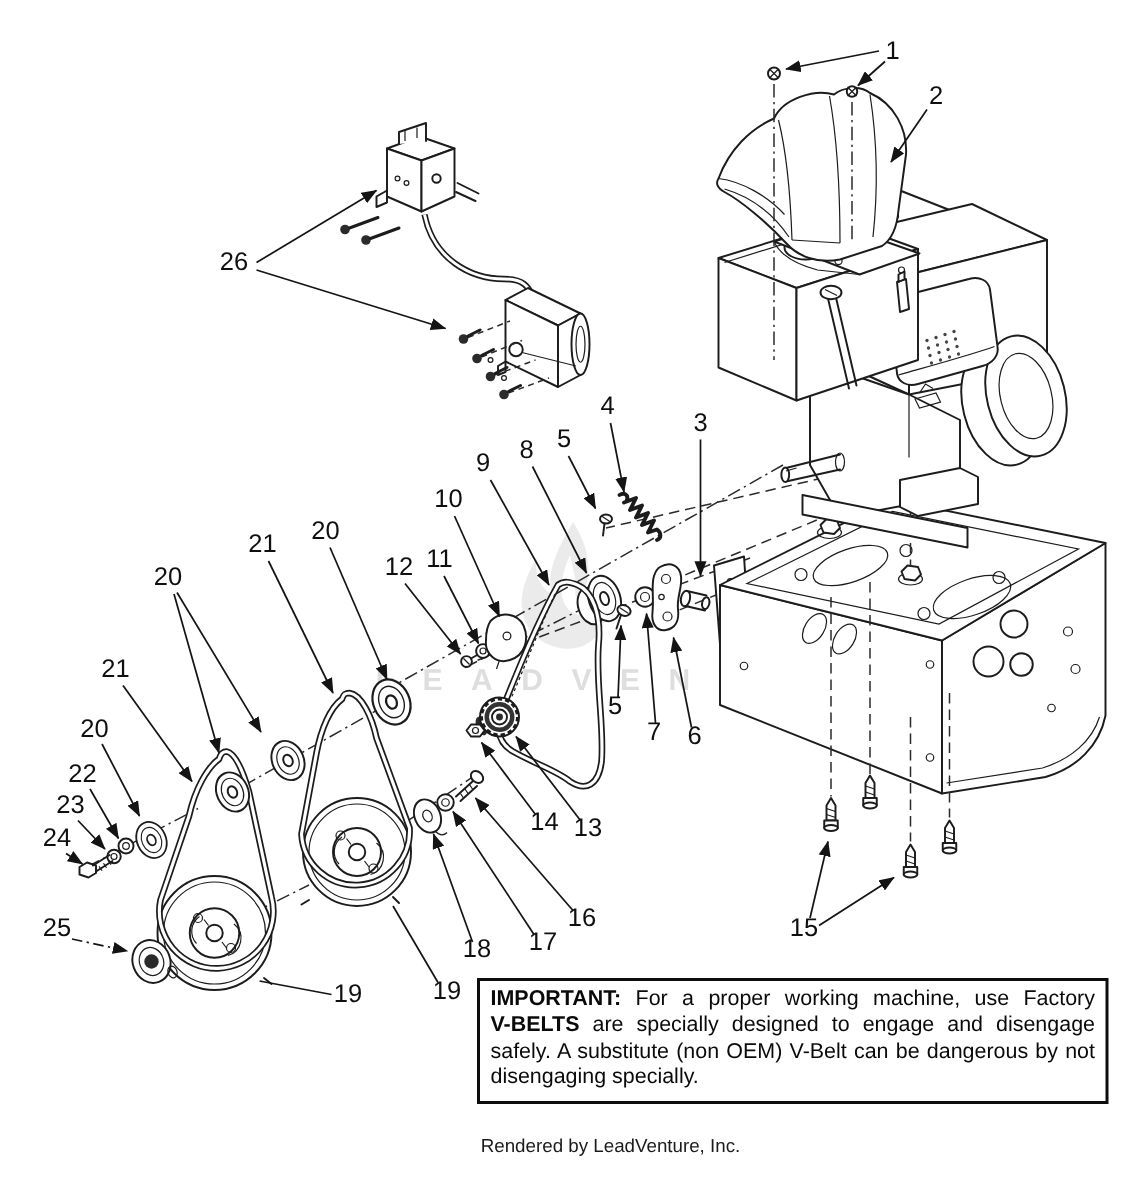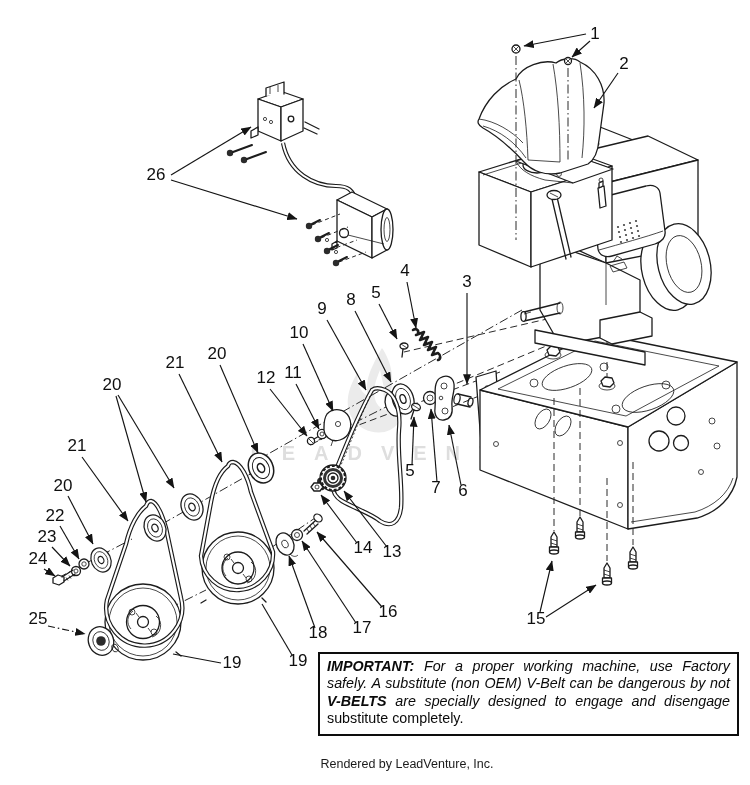--- a/index.html
+++ b/index.html
@@ -23,21 +23,21 @@
   
   .wmflame{fill:#ebebeb;}
   .wmflame-in{fill:#ffffff;}
   text.wmtext{font-family:"Liberation Sans",sans-serif;font-size:20px;font-weight:bold;
               letter-spacing:19px;fill:#dedede;}
   
   .notice{position:absolute;left:318px;top:652px;width:403px;border:2px solid #0d0d0d;
           padding:4px 7px 6px 7px;font-size:14.3px;line-height:17.4px;color:#0a0a0a;
           background:#fff;}
   .nline{white-space:normal;}
-  .nline.j{text-align:justify;text-align-last:justify;font-style:italic;}
+  .nline.j{text-align:justify;text-align-last:justify;}
   .footer{position:absolute;left:0;top:757px;width:750px;text-align:center;
           font-size:12.5px;color:#1b1b1b;padding-left:32px;}
 </style>
 </head>
 <body>
 
 <div class="page">
 
 <svg class="diagram" width="750" height="785" viewBox="0 0 750 785">
   <defs>
@@ -521,21 +521,21 @@
         <line x1="221" y1="663" x2="173" y2="654" class="leader plain"></line>
         <text x="232" y="668" class="callout" text-anchor="middle">19</text>
         <line x1="292" y1="655" x2="262" y2="604" class="leader plain"></line>
         <text x="298" y="666" class="callout" text-anchor="middle">19</text>
       </g>
 </svg>
 
 <div class="notice">
   <div>
         <div class="nline j"><b>IMPORTANT:</b> For a proper working machine, use Factory</div>
+        <div class="nline j"><b>V-BELTS</b> are specially designed to engage and disengage</div>
         <div class="nline j">safely. A substitute (non OEM) V-Belt can be dangerous by not</div>
-        <div class="nline j"><b>V-BELTS</b> are specially designed to engage and disengage</div>
-        <div class="nline">substitute completely.</div>
+        <div class="nline">disengaging specially.</div>
       </div>
 </div>
 
 <div class="footer">Rendered by LeadVenture, Inc.</div>
 
 </div>
 
 </body></html>

